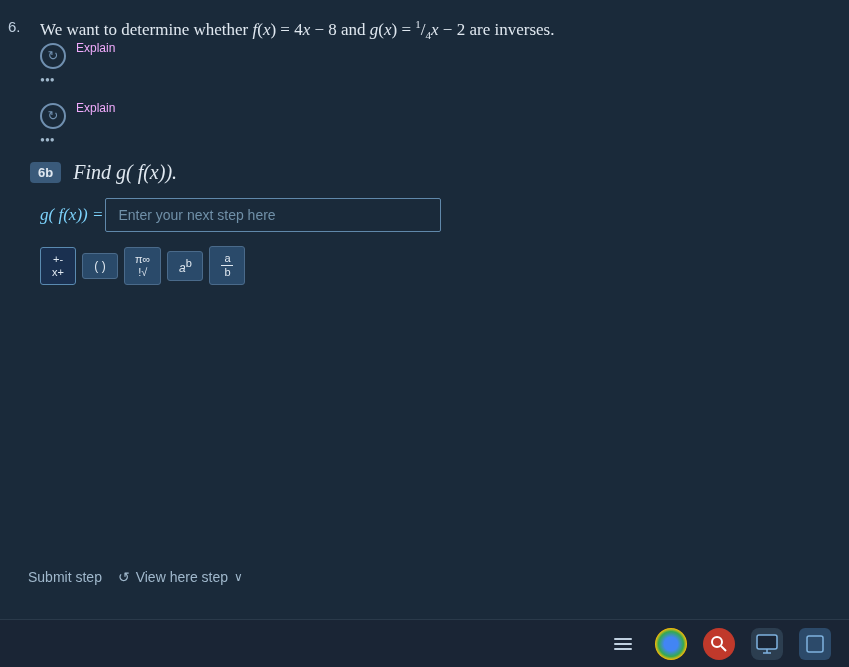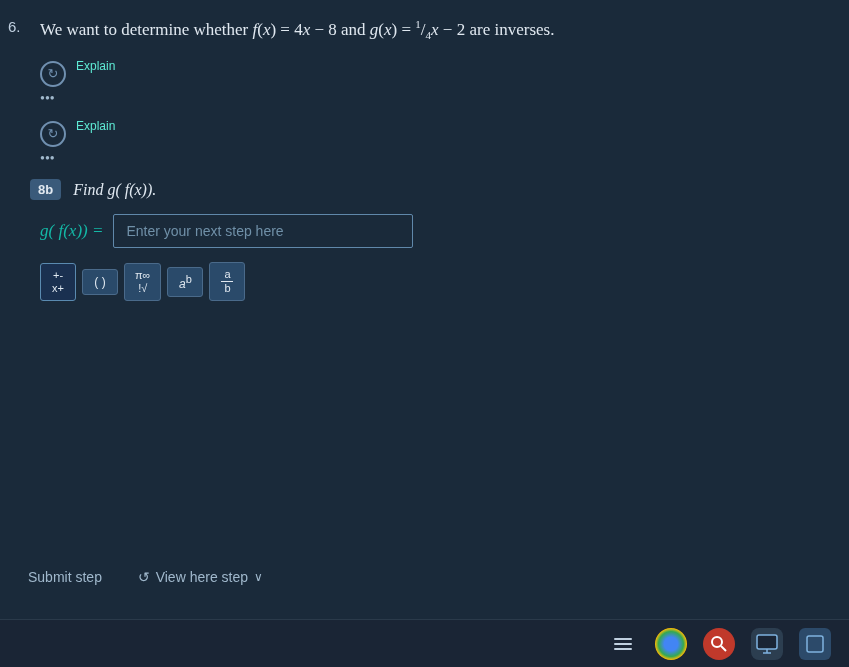--- a/index.html
+++ b/index.html
@@ -24,21 +24,20 @@
       left: 8px;
       top: 18px;
       font-size: 15px;
       color: #c0d0e0;
       font-family: Arial, sans-serif;
     }
 
     .problem-title {
       font-size: 17px;
       color: #e0e8f0;
-      margin-bottom: 18px;
       font-family: 'Georgia', serif;
       padding-left: 10px;
     }
 
     .step-row {
       display: flex;
       align-items: flex-start;
       margin-bottom: 4px;
       padding-left: 10px;
     }
@@ -65,21 +64,21 @@
     .math-expression {
       font-size: 17px;
       color: #e0e8f0;
       font-family: 'Georgia', serif;
       font-style: italic;
       margin-bottom: 6px;
     }
 
     .explain-label {
       font-size: 12px;
-      color: #5eead4;
+      color: #f0abfc;
       font-family: Arial, sans-serif;
       font-style: normal;
       margin-bottom: 4px;
       cursor: pointer;
     }
 
     .dots {
       color: #a0b8cc;
       font-size: 14px;
       padding-left: 10px;
@@ -100,50 +99,50 @@
       font-size: 13px;
       font-family: Arial, sans-serif;
       font-weight: bold;
       padding: 3px 8px;
       border-radius: 4px;
       margin-right: 12px;
       flex-shrink: 0;
     }
 
     .find-label {
-      font-size: 16px;
+      font-size: 20px;
       color: #e0e8f0;
       font-family: 'Georgia', serif;
       font-style: italic;
     }
 
     .input-row {
       display: flex;
       align-items: center;
       padding-left: 10px;
       margin-bottom: 14px;
     }
 
     .input-prefix {
       font-size: 17px;
       font-style: italic;
-      color: #14b8a6;
-      font-family: 'Georgia', serif;
-      margin-right: 10px;
+      color: #7dd3fc;
+      font-family: 'Georgia', serif;
+      margin-right: 2px;
       white-space: nowrap;
     }
 
     .math-input {
       background: transparent;
       border: 1.5px solid #6088aa;
       color: #a0b8cc;
       font-size: 14px;
       font-family: Arial, sans-serif;
       padding: 8px 12px;
-      width: 300px;
+      width: 336px;
       outline: none;
       border-radius: 2px;
     }
 
     .math-input::placeholder {
       color: #7090a8;
     }
 
     .toolbar {
       display: flex;
@@ -175,21 +174,20 @@
     }
 
     .bottom-bar {
       position: absolute;
       bottom: 70px;
       left: 0;
       right: 0;
       display: flex;
       align-items: flex-end;
       padding: 8px 20px;
-      gap: 20px;
     }
 
     .submit-btn {
       background: transparent;
       border: none;
       color: #a0b8cc;
       font-size: 14px;
       font-family: Arial, sans-serif;
       cursor: pointer;
       padding: 4px 8px;
@@ -310,21 +308,21 @@
   <div class="step-row">
     <div class="step-icon">↻</div>
     <div class="step-content">
       <div class="explain-label">Explain</div>
     </div>
   </div>
 
   <div class="dots">•••</div>
 
   <div class="step-6b-container">
-    <div class="badge-6b">8b</div>
+    <div class="badge-6b">6b</div>
     <div class="find-label">
       Find <em>g</em>(<em> f</em>(<em>x</em>)).
     </div>
   </div>
 
   <div class="input-row">
     <span class="input-prefix">
       <em>g</em>(<em> f</em>(<em>x</em>)) =
     </span>
     <input class="math-input" type="text" placeholder="Enter your next step here" style="">

